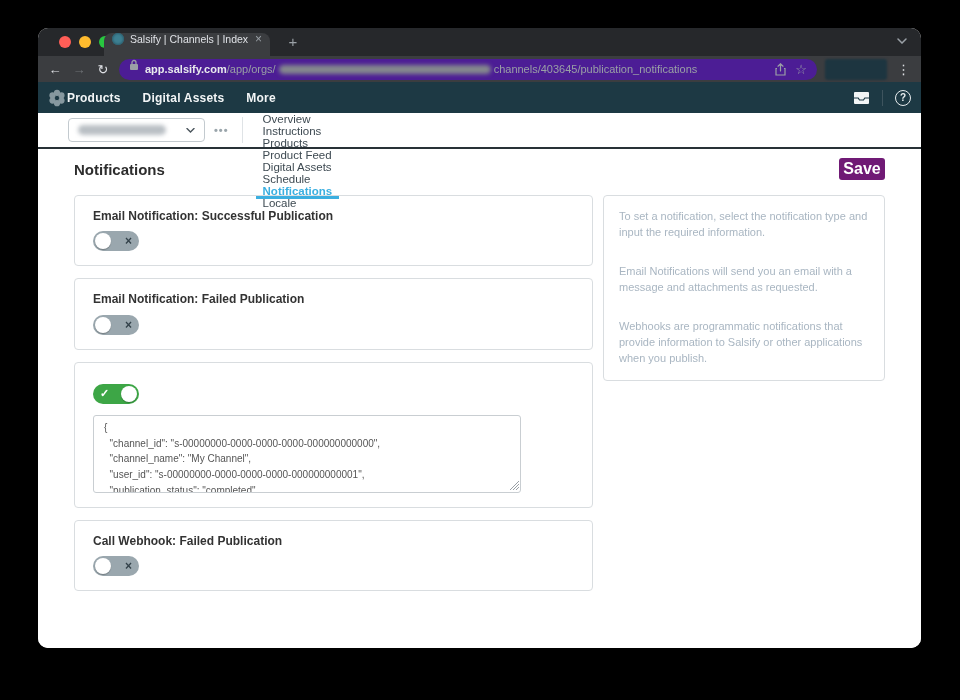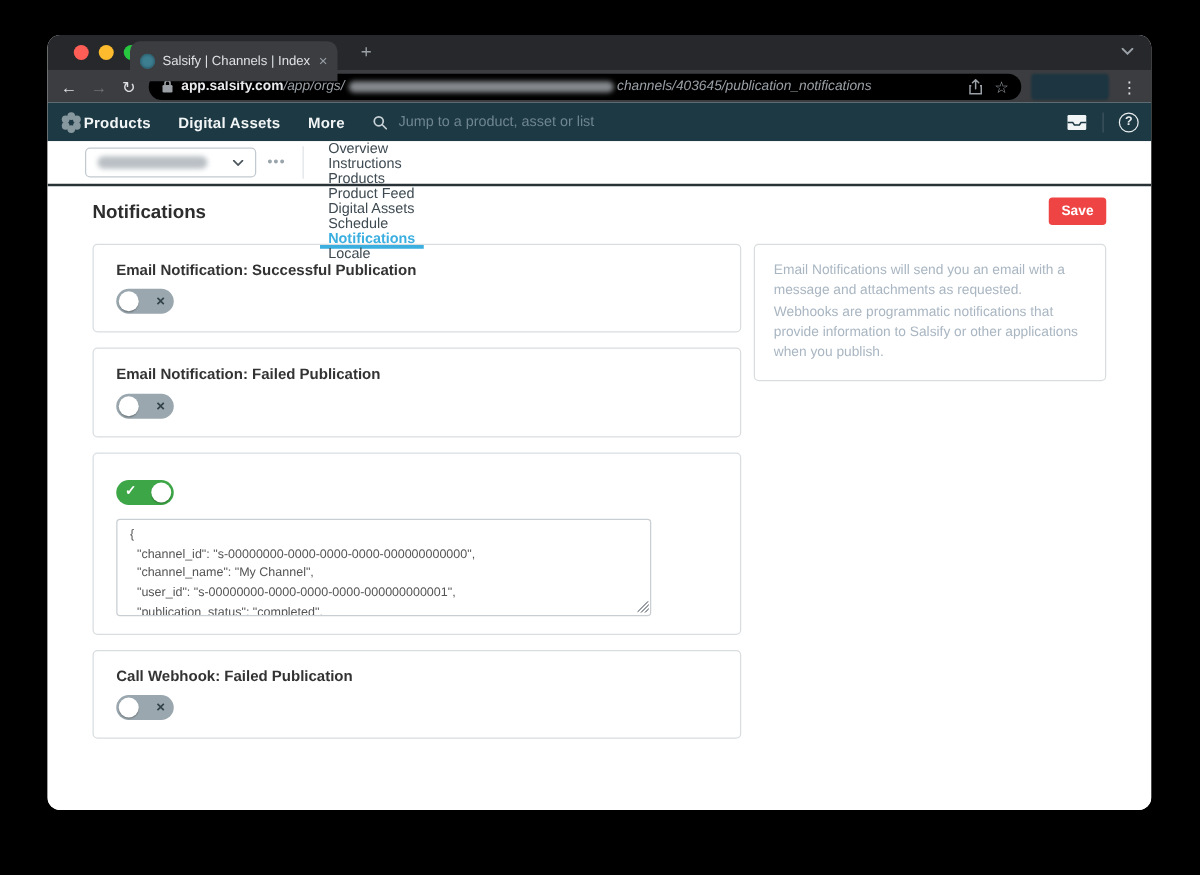--- a/index.html
+++ b/index.html
@@ -15,39 +15,39 @@
     display:flex; flex-direction:column;
   }
   
   .tabbar { height:28px; background:#26282b; position:relative; flex:none; }
   .lights { position:absolute; left:21px; top:8px; display:flex; gap:8px; }
   .light { width:12px; height:12px; border-radius:50%; }
   .light.red{ background:#ff5e57; } .light.yellow{ background:#febb2e; } .light.green{ background:#28c740; }
   .btab {
     position:absolute; left:66px; top:5px; width:166px; height:23px;
     background:#3b3d40; border-radius:8px 8px 0 0;
-    display:flex; align-items:center; padding:16px 8px; gap:6px;
+    display:flex; align-items:flex-start; padding:0 8px; gap:6px;
   }
   .favicon { width:12px; height:12px; border-radius:50%; background:#3d7f91; flex:none;
              box-shadow:inset 0 0 2px 1px #2c5e6e; }
   .btab-title { font-size:10.5px; color:#dfe1e5; white-space:nowrap; overflow:hidden; flex:1; }
   .btab-close { font-size:12px; color:#9aa0a6; flex:none; line-height:1; }
   .newtab { position:absolute; left:246px; top:5px; width:18px; height:18px;
             color:#9aa0a6; font-size:15px; text-align:center; line-height:17px; }
   .tab-chevron { position:absolute; right:14px; top:10px; }
   
   .toolbar { height:26px; background:#3b3d40; display:flex; align-items:center;
              padding:0 9px; gap:8px; flex:none; }
   .navbtn { font-size:13px; color:#dfe1e5; width:16px; text-align:center; line-height:1; }
   .navbtn.disabled { color:#6e7175; }
-  .omnibox { flex:1; height:21px; background:#000000; border-radius:11px;
-             display:flex; align-items:center; padding:0 10px; gap:6px; min-width:0; }
+  .omnibox { flex:1; height:21px; background:#4c1d95; border-radius:11px;
+             display:flex; padding:0 10px; gap:6px; min-width:0; }
   .url { font-size:11px; white-space:nowrap; display:flex; align-items:center; min-width:0; flex:1; }
   .url .host { color:#e8eaed; font-weight:bold; }
-  .url .path { color:#9aa0a6;font-style:italic; }
+  .url .path { color:#9aa0a6; }
   .blurblob { display:inline-block; background:#85898d; border-radius:5px;
               filter:blur(2px); }
   .url .blurblob { width:212px; height:9px; margin:0 3px; flex:none; }
   .omni-icons { display:flex; align-items:center; gap:9px; flex:none; margin-left:auto; }
   .star { color:#9aa0a6; font-size:13px; line-height:1; }
   .profile-chip { width:62px; height:21px; background:#1d3540; border-radius:3px;
                   filter:blur(1px); flex:none; }
   .kebab { color:#dfe1e5; font-size:13px; line-height:1; padding:0 2px; }
   
   .appnav { height:31px; background:#1d3944; display:flex; align-items:center;
@@ -77,22 +77,22 @@
   .subtab { padding:0 9px; font-size:11.5px; color:#3e4a52; display:flex;
             align-items:center; position:relative; white-space:nowrap; }
   .subtab.active { color:#3bafe0; font-weight:bold; }
   .subtab.active::after { content:""; position:absolute; left:2px; right:2px; bottom:-2px;
                           height:3px; background:#3bafe0; }
   
   .content { flex:1; background:#fff; padding:9px 36px 0; overflow:hidden; }
   .page-header { display:flex; justify-content:space-between; align-items:center;
                  margin-bottom:15px; }
   .page-title { font-size:15px; font-weight:bold; color:#2d2d2d; }
-  .save-btn { width:46px; height:22px; background:#ef4444; border:none; border-radius:3px;
-              color:#fff; font-size:11px; font-weight:bold; font-family:inherit; }
+  .save-btn { width:46px; height:22px; background:#701a75; border:none; border-radius:3px;
+              color:#fff; font-size:16px; font-weight:bold; font-family:inherit; }
   .main { display:flex; align-items:flex-start; gap:10px; }
   .cards-col { width:519px; display:flex; flex-direction:column; gap:12px; flex:none; }
   .card { border:1px solid #d9dde0; border-radius:4px; padding:13px 18px 14px; background:#fff; }
   .card-title { font-size:12px; font-weight:bold; color:#333; line-height:1.2; }
   .toggle { width:46px; height:20px; border-radius:10px; position:relative;
             margin-top:8px; display:block; }
   .toggle.off { background:#9aa7ae; }
   .toggle.on  { background:#3da646; }
   .knob { position:absolute; top:2px; width:16px; height:16px; border-radius:50%;
           background:#fff; box-shadow:0 1px 1px rgba(0,0,0,.25); }
@@ -111,21 +111,21 @@
   .ta-wrap { position:relative; width:428px; }
   .ta-wrap::after { content:""; position:absolute; right:2px; bottom:3px; width:9px; height:9px;
     background:linear-gradient(135deg, transparent 0 45%, #9aa0a6 45% 52%, transparent 52% 62%,
                #9aa0a6 62% 69%, transparent 69% 79%, #9aa0a6 79% 86%, transparent 86%);
     pointer-events:none; }
   textarea.sample-json { width:428px; height:78px; border:1px solid #c9ced2; border-radius:3px;
     font-family:"Liberation Sans", sans-serif; font-size:10px; color:#555; line-height:1.58;
     padding:4px 10px; resize:none; overflow:hidden; white-space:pre; display:block; }
   .help-box { flex:1; border:1px solid #d9dde0; border-radius:4px; padding:13px 15px;
               font-size:11px; color:#a9b6c2; line-height:1.45; background:#fff; }
-  .help-box p + p { margin-top:2px; }
+  .help-box p + p { margin-top:23px; }
   svg { display:block; }
 </style>
 </head>
 <body>
 
 <div class="window">
 
   <div class="tabbar">
     <div class="lights">
       <span class="light red"></span>
@@ -185,29 +185,20 @@
           <circle cx="14.5" cy="12.6" r="3.1"></circle>
             <circle cx="10" cy="15.2" r="3.1"></circle>
           <circle cx="5.5" cy="12.6" r="3.1"></circle>
             <circle cx="5.5" cy="7.4" r="3.1"></circle>
         </g>
       </svg>
     </span>
     <span class="nav-item">Products</span>
     <span class="nav-item">Digital Assets</span>
     <span class="nav-item">More</span>
-    <div class="gsearch">
-      <span>
-        <svg width="12" height="12" viewBox="0 0 12 12">
-            <circle cx="5" cy="5" r="3.6" stroke="#c7d1d6" stroke-width="1.4" fill="none"></circle>
-            <path d="M7.8 7.8 L11 11" stroke="#c7d1d6" stroke-width="1.4" stroke-linecap="round"></path>
-          </svg>
-      </span>
-      <span class="ph">Jump to a product, asset or list</span>
-    </div>
     <div class="nav-right">
       <span>
         <svg width="17" height="14" viewBox="0 0 17 14">
             <path d="M2 1 h13 a1 1 0 0 1 1 1 v10 a1 1 0 0 1 -1 1 h-13 a1 1 0 0 1 -1 -1 v-10 a1 1 0 0 1 1 -1 z" fill="#f2f5f6"></path>
             <path d="M1 7 h4.2 l1.3 2 h4 l1.3 -2 H16" stroke="#1d3944" stroke-width="1.2" fill="none"></path>
           </svg>
       </span>
       <span class="nav-divider"></span>
       <span class="help-circle">?</span>
     </div>
@@ -280,19 +271,20 @@
           <div class="card-title">Call Webhook: Failed Publication</div>
           <span class="toggle off">
             <span class="knob"></span>
             <span class="sym">×</span>
           </span>
         </div>
 
       </div>
 
       <div class="help-box">
+        <p>To set a notification, select the notification type and input the required information.</p>
         <p>Email Notifications will send you an email with a message and attachments as requested.</p>
         <p>Webhooks are programmatic notifications that provide information to Salsify or other applications when you publish.</p>
       </div>
     </div>
   </div>
 
 </div>
 
 </body></html>

